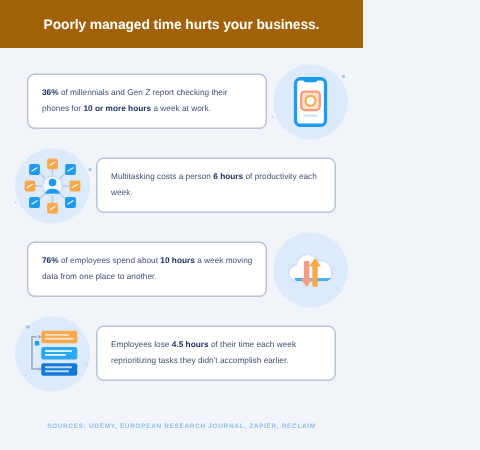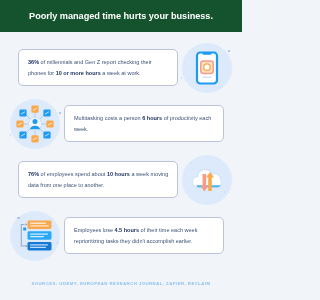--- a/index.html
+++ b/index.html
@@ -10,21 +10,21 @@
   }
   body {
     font-family:"Liberation Sans", sans-serif;
     background:#f1f4f9;
     position:relative;
   }
 
   
   .header {
     height:32px;
-    background:#14532d;
+    background:#a16207;
     display:flex;
     align-items:center;
     justify-content:center;
     padding:0 10px;
   }
   .header-title {
     color:#ffffff;
     font-size:9.2px;
     font-weight:bold;
     letter-spacing:-0.05px;

